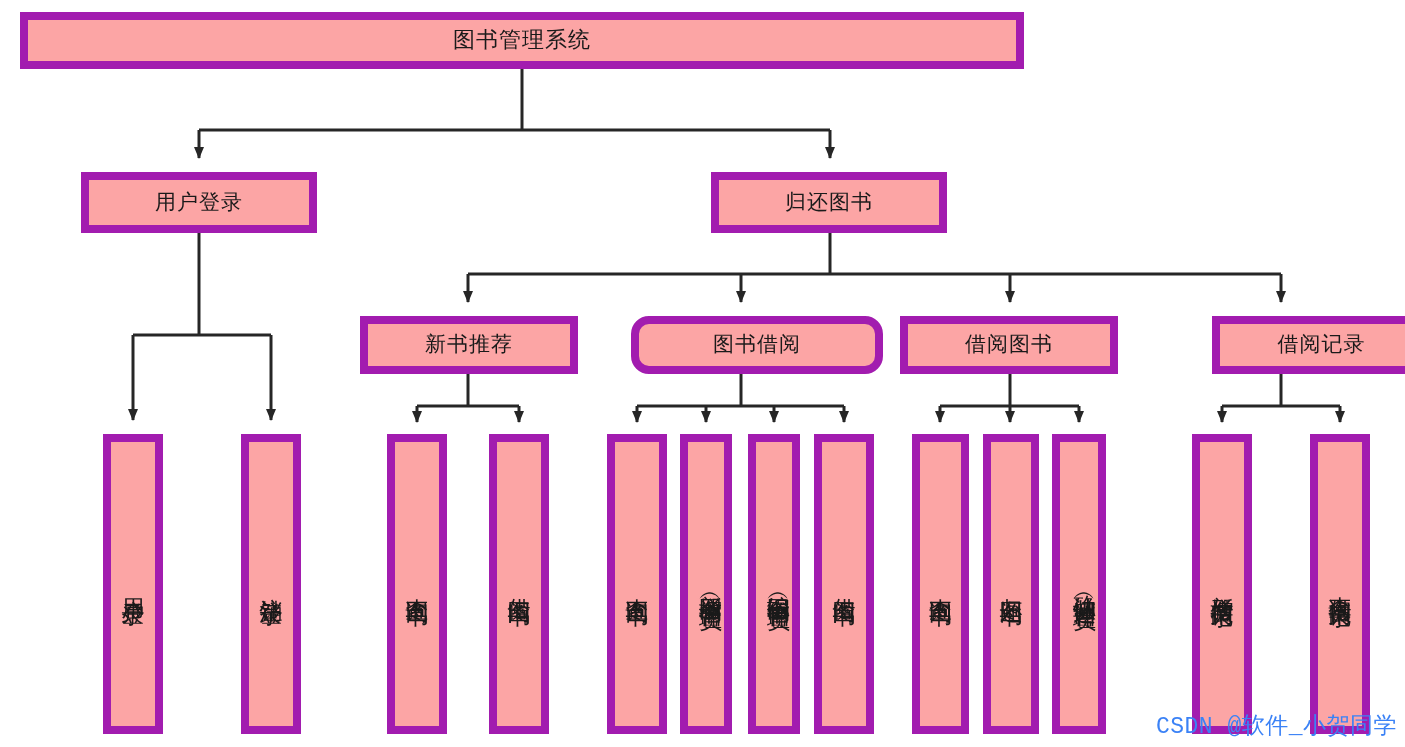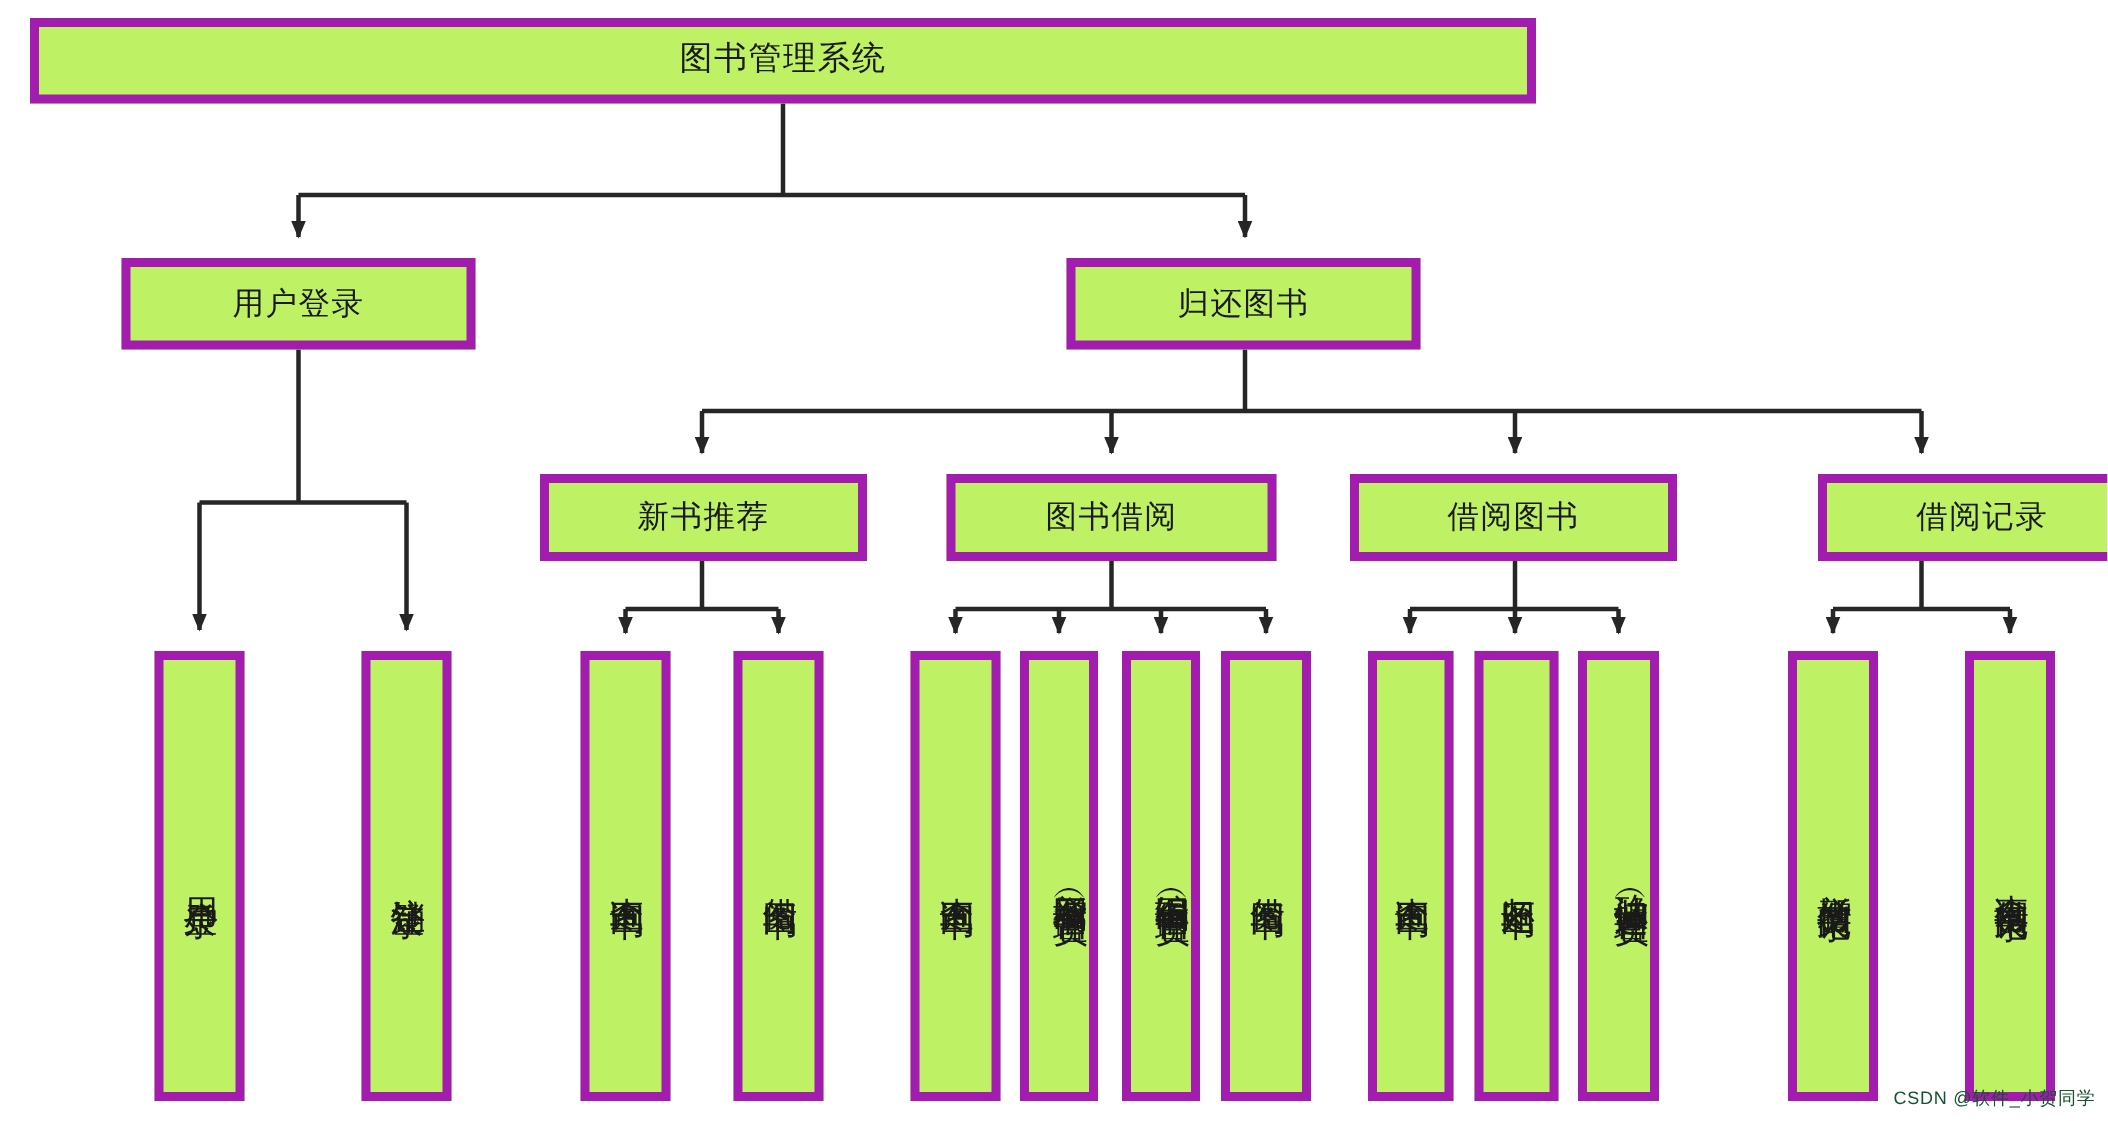--- a/index.html
+++ b/index.html
@@ -22,22 +22,22 @@
     position: absolute;
     left: 0;
     top: 0;
     width: 1405px;
     height: 747px;
     pointer-events: none;
   }
   .node {
     position: absolute;
     box-sizing: border-box;
-    border: 6px solid #a21caf;
-    background: #bef264;
+    border: 8px solid #a21caf;
+    background: #fca5a5;
     display: flex;
     align-items: center;
     justify-content: center;
     color: #1a1a1a;
     z-index: 2;
   }
   .node-h {
     font-size: 21px;
     letter-spacing: 1px;
     line-height: 1.2;
@@ -59,26 +59,26 @@
     white-space: nowrap;
   }
   .node-v.mid {
     align-items: center;
     padding-top: 0;
   }
   .watermark {
     position: absolute;
     right: 8px;
     bottom: 6px;
-    font-size: 12px;
-    color: #14532d;
+    font-size: 23px;
+    color: #3b82f6;
     letter-spacing: 0.5px;
     white-space: nowrap;
     z-index: 3;
-    font-family: Liberation Sans, sans-serif;
+    font-family: Liberation Mono, monospace;
   }
 </style>
 </head>
 <body>
 
 <div id="canvas">
 
   <svg id="wires" viewBox="0 0 1405 747" width="1405" height="747" xmlns="http://www.w3.org/2000/svg">
     <defs>
       <marker id="arrow" viewBox="0 0 12 12" refX="6" refY="10" markerWidth="11" markerHeight="11" orient="auto-start-reverse">
@@ -134,21 +134,21 @@
       <path d="M 1340 406 L 1340 422" marker-end="url(#arrowhead)"></path>
     </g>
   </svg>
 
   <div class="node node-h node-root" style="left:20px; top:12px; width:1004px; height:57px;">图书管理系统</div>
 
   <div class="node node-h" style="left:81px; top:172px; width:236px; height:61px;">用户登录</div>
   <div class="node node-h" style="left:711px; top:172px; width:236px; height:61px;">归还图书</div>
 
   <div class="node node-h" style="left:360px; top:316px; width:218px; height:58px;text-align:right;">新书推荐</div>
-  <div class="node node-h" style="left:631px; top:316px; width:220px; height:58px;">图书借阅</div>
+  <div class="node node-h" style="left:631px; top:316px; width:252px; height:58px;border-radius:18px;">图书借阅</div>
   <div class="node node-h" style="left:900px; top:316px; width:218px; height:58px;">借阅图书</div>
   <div class="node node-h" style="left:1170px; top:316px; width:219px; height:58px;margin-left:42px;">借阅记录</div>
 
   <div class="node node-v mid" style="left:103px; top:434px; width:60px; height:300px;">用户登录</div>
   <div class="node node-v mid" style="left:241px; top:434px; width:60px; height:300px;">注销登录</div>
 
   <div class="node node-v mid" style="left:387px; top:434px; width:60px; height:300px;">查询图书</div>
   <div class="node node-v mid" style="left:489px; top:434px; width:60px; height:300px;">借阅图书</div>
 
   <div class="node node-v mid" style="left:607px; top:434px; width:60px; height:300px;">查询图书</div>

